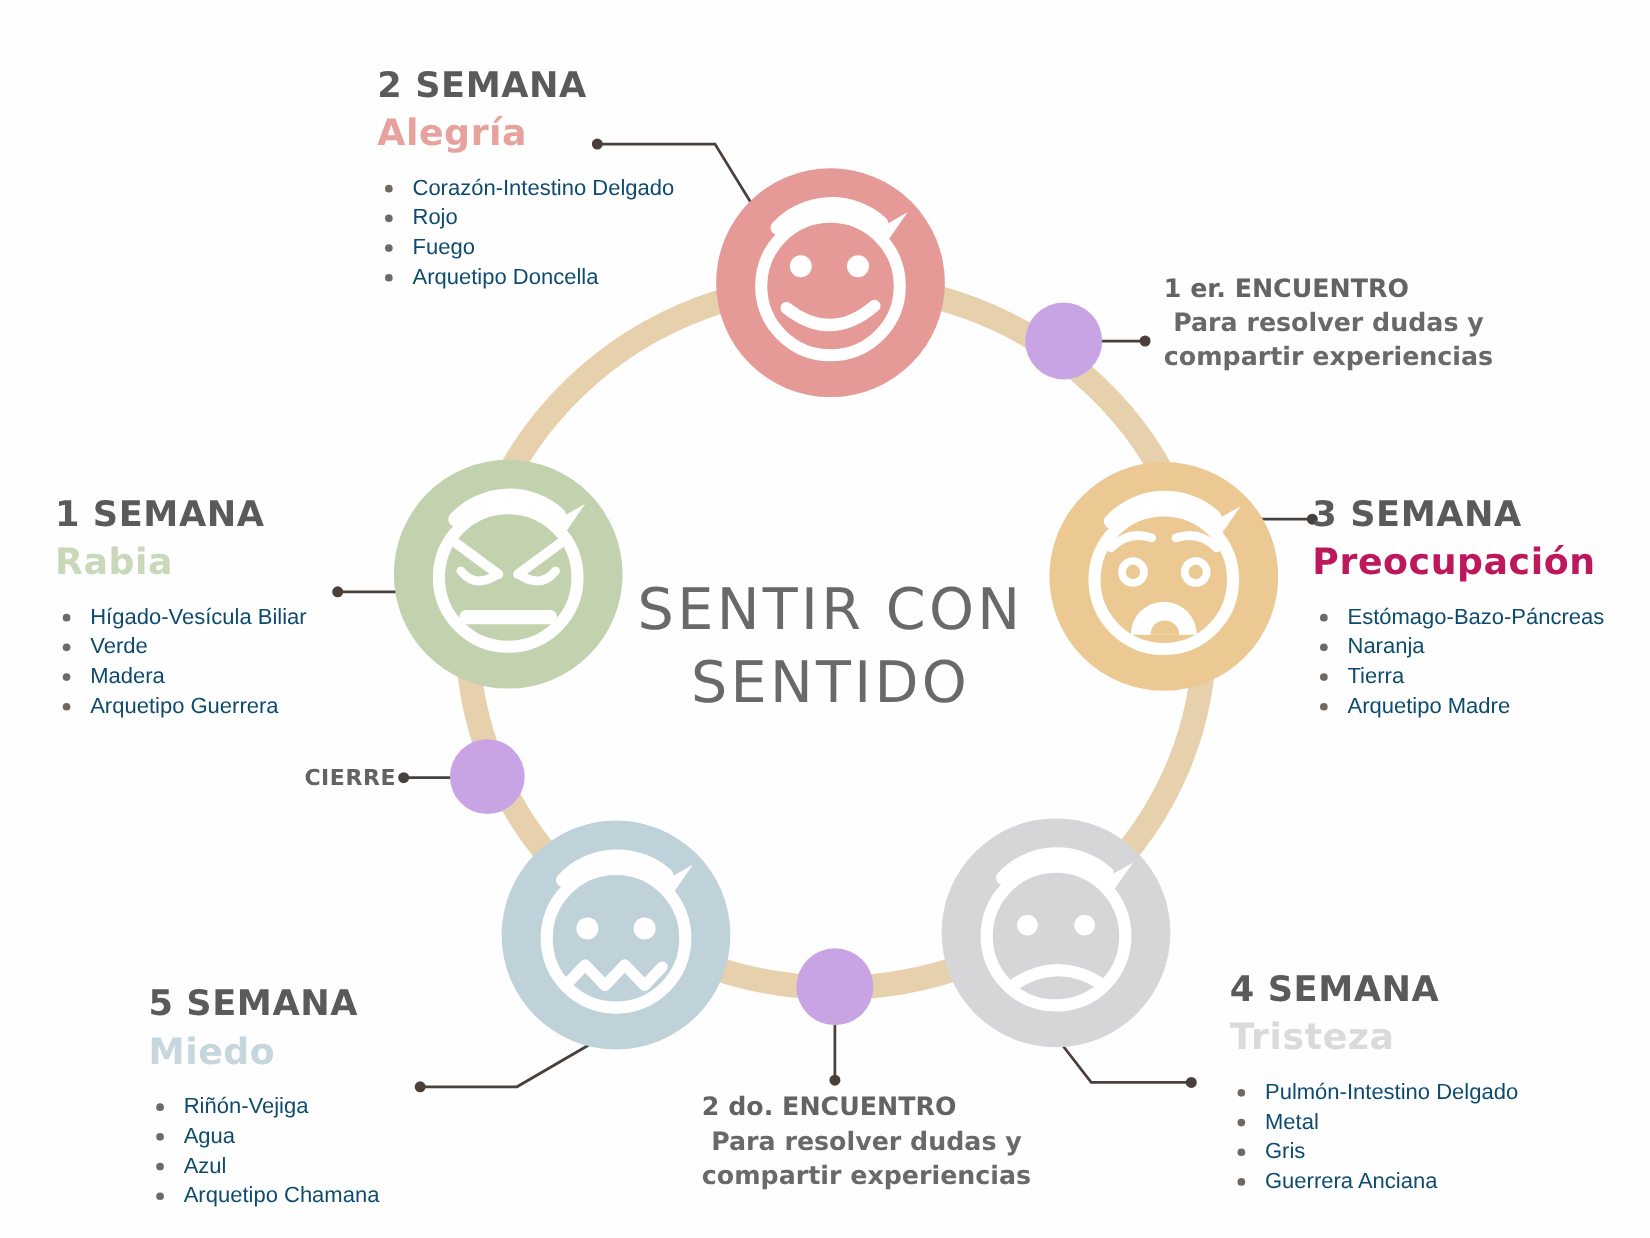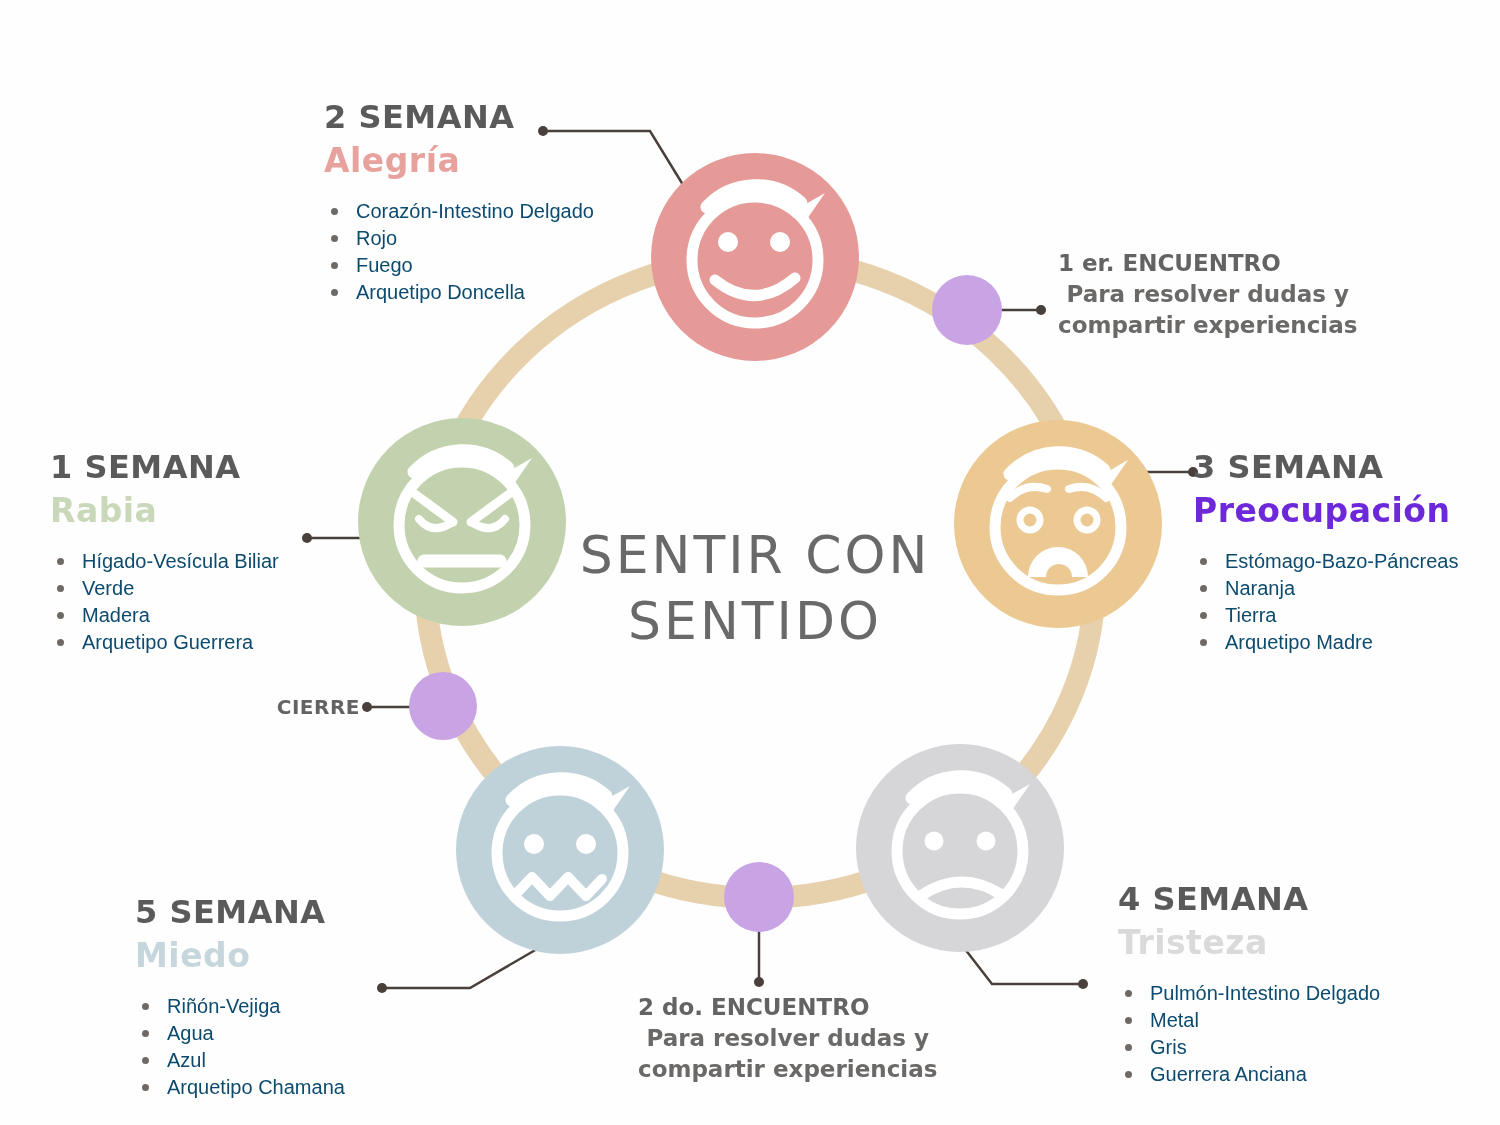--- a/index.html
+++ b/index.html
@@ -140,21 +140,21 @@
       <circle cx="130" cy="98" r="10" fill="#fff"></circle>
       <polyline points="58,150 76,131 94,150 112,131 130,150 146,133" fill="none" stroke="#fff" stroke-width="10" stroke-linecap="round" stroke-linejoin="round"></polyline>
     </g>
   </svg>
 
   <div class="abs center-title" style="left:455px;top:522px;width:600px;">
     <div>SENTIR CON</div>
     <div>SENTIDO</div>
   </div>
 
-  <div class="abs" style="left:324px;top:55px;margin-top:40px;">
+  <div class="abs" style="left:343px;top:55px;">
     <div class="week-title">2 SEMANA</div>
     <div class="emotion-title" style="color: rgb(232, 162, 158);">Alegría</div>
     <ul class="items">
       <li>Corazón-Intestino Delgado</li>
       <li>Rojo</li>
       <li>Fuego</li>
       <li>Arquetipo Doncella</li>
     </ul>
   </div>
 
@@ -164,21 +164,21 @@
     <ul class="items">
       <li>Hígado-Vesícula Biliar</li>
       <li>Verde</li>
       <li>Madera</li>
       <li>Arquetipo Guerrera</li>
     </ul>
   </div>
 
   <div class="abs" style="left:1193px;top:445px;">
     <div class="week-title indent-head">3 SEMANA</div>
-    <div class="emotion-title indent-head" style="color: #6d28d9;">Preocupación</div>
+    <div class="emotion-title indent-head" style="color: #be185d;">Preocupación</div>
     <ul class="items">
       <li>Estómago-Bazo-Páncreas</li>
       <li>Naranja</li>
       <li>Tierra</li>
       <li>Arquetipo Madre</li>
     </ul>
   </div>
 
   <div class="abs" style="left:135px;top:890px;">
     <div class="week-title">5 SEMANA</div>

